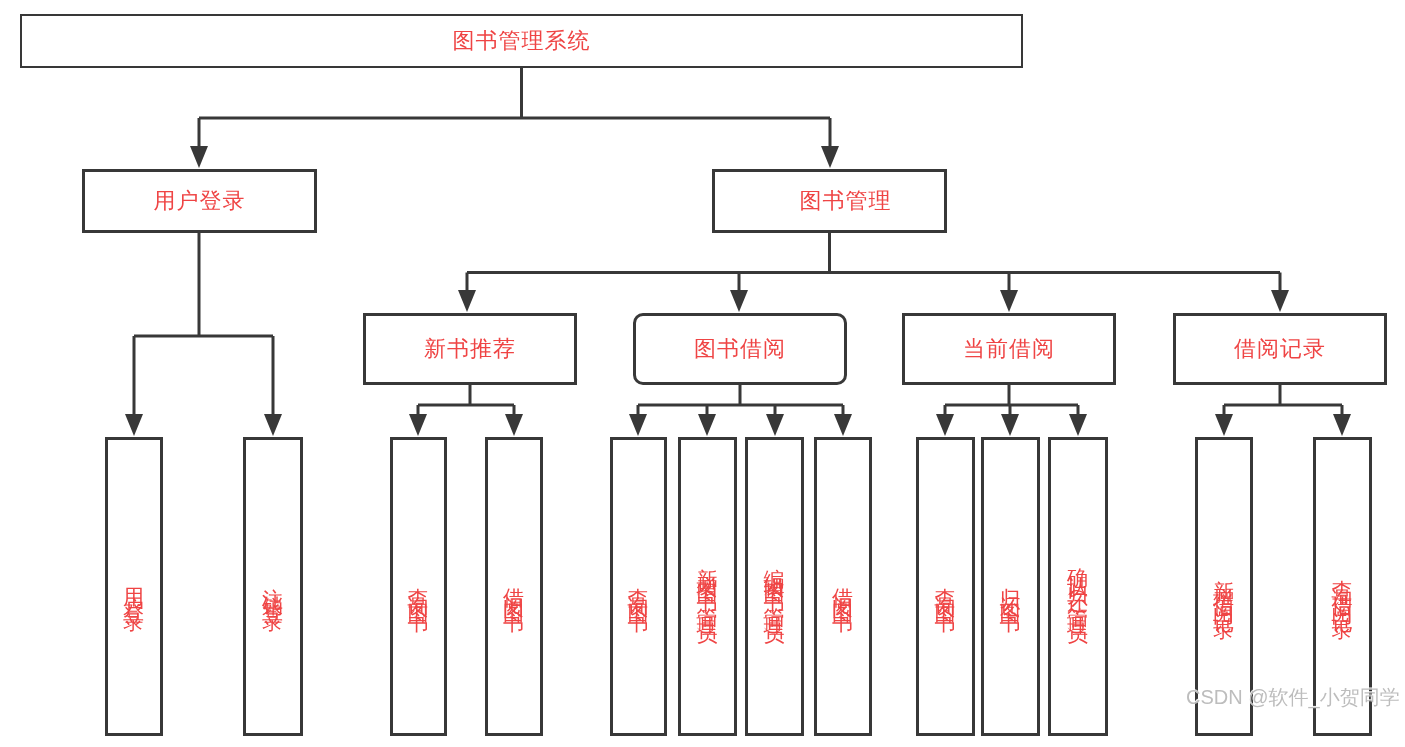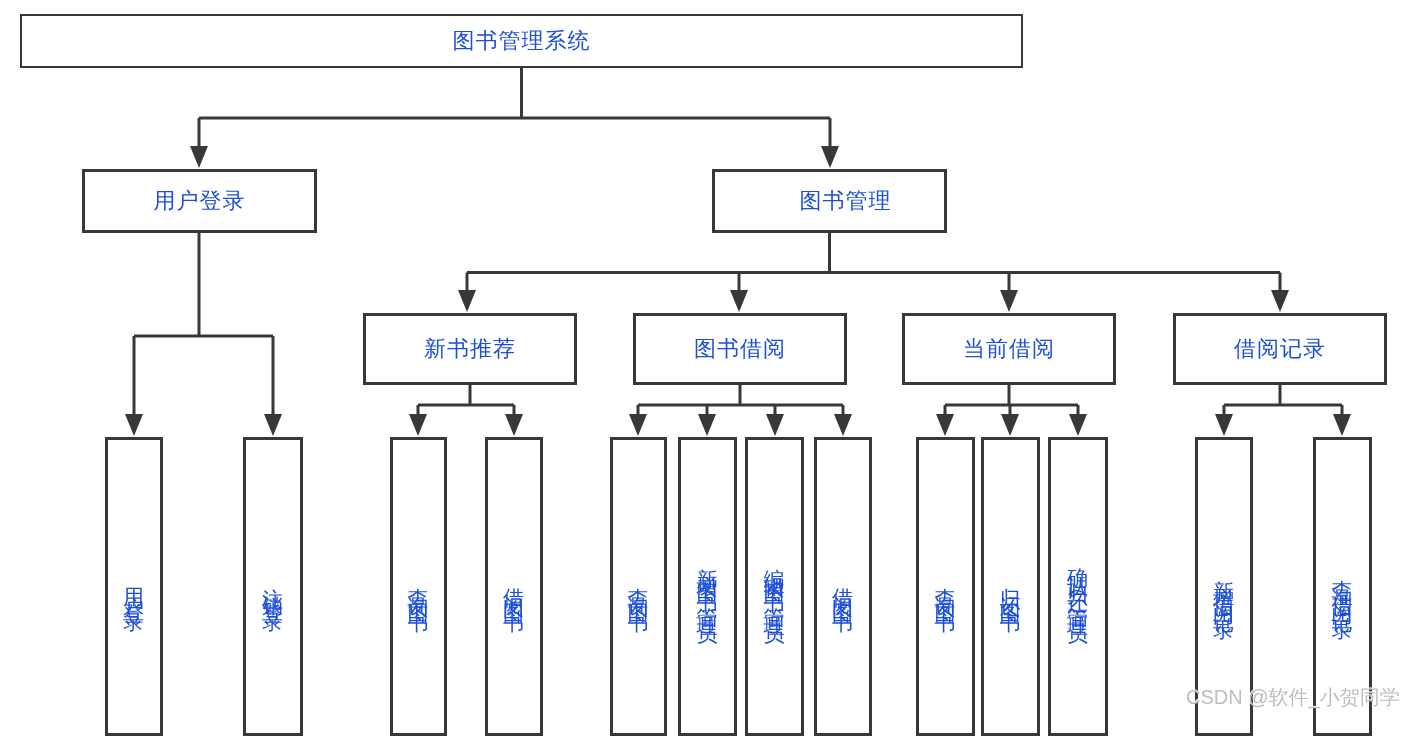--- a/index.html
+++ b/index.html
@@ -5,29 +5,29 @@
   html,body { margin:0; padding:0; background:#ffffff; }
   #stage {
     position:relative; width:1405px; height:747px; background:#ffffff;
     font-family:"Liberation Sans","DejaVu Sans",sans-serif; color:#333333;
     overflow:hidden;
   }
   #wires { position:absolute; left:0; top:0; width:1405px; height:747px; z-index:1; }
   .node {
     position:absolute; box-sizing:border-box; background:#ffffff;
     border:3px solid #383838; display:flex; align-items:center; justify-content:center;
-    z-index:2; font-size:22px; color:#1d4ed8; letter-spacing:1px;
+    z-index:2; font-size:22px; color:#ef4444; letter-spacing:1px;
   }
   .root  { left:20px;  top:14px;  width:1003px; height:54px; border-width:2px; }
   .lvl2  { top:169px; width:235px; height:64px; }
   .l2a   { left:82px; }
   .l2b   { left:712px;padding-left:32px; }
   .lvl3  { top:313px; width:214px; height:72px; }
   .l3a   { left:363px; }
-  .l3b   { left:633px; }
+  .l3b   { left:633px;border-radius:10px; }
   .l3c   { left:902px; }
   .l3d   { left:1173px; }
   .leaf  {
     top:437px; width:58px; height:299px; font-size:21px;
   }
   .leaf span {
     writing-mode:vertical-rl; text-orientation:mixed;
     letter-spacing:8px; line-height:1; white-space:nowrap;
   }
   .f1  { left:105px; }  .f2  { left:243px; width:60px; }

